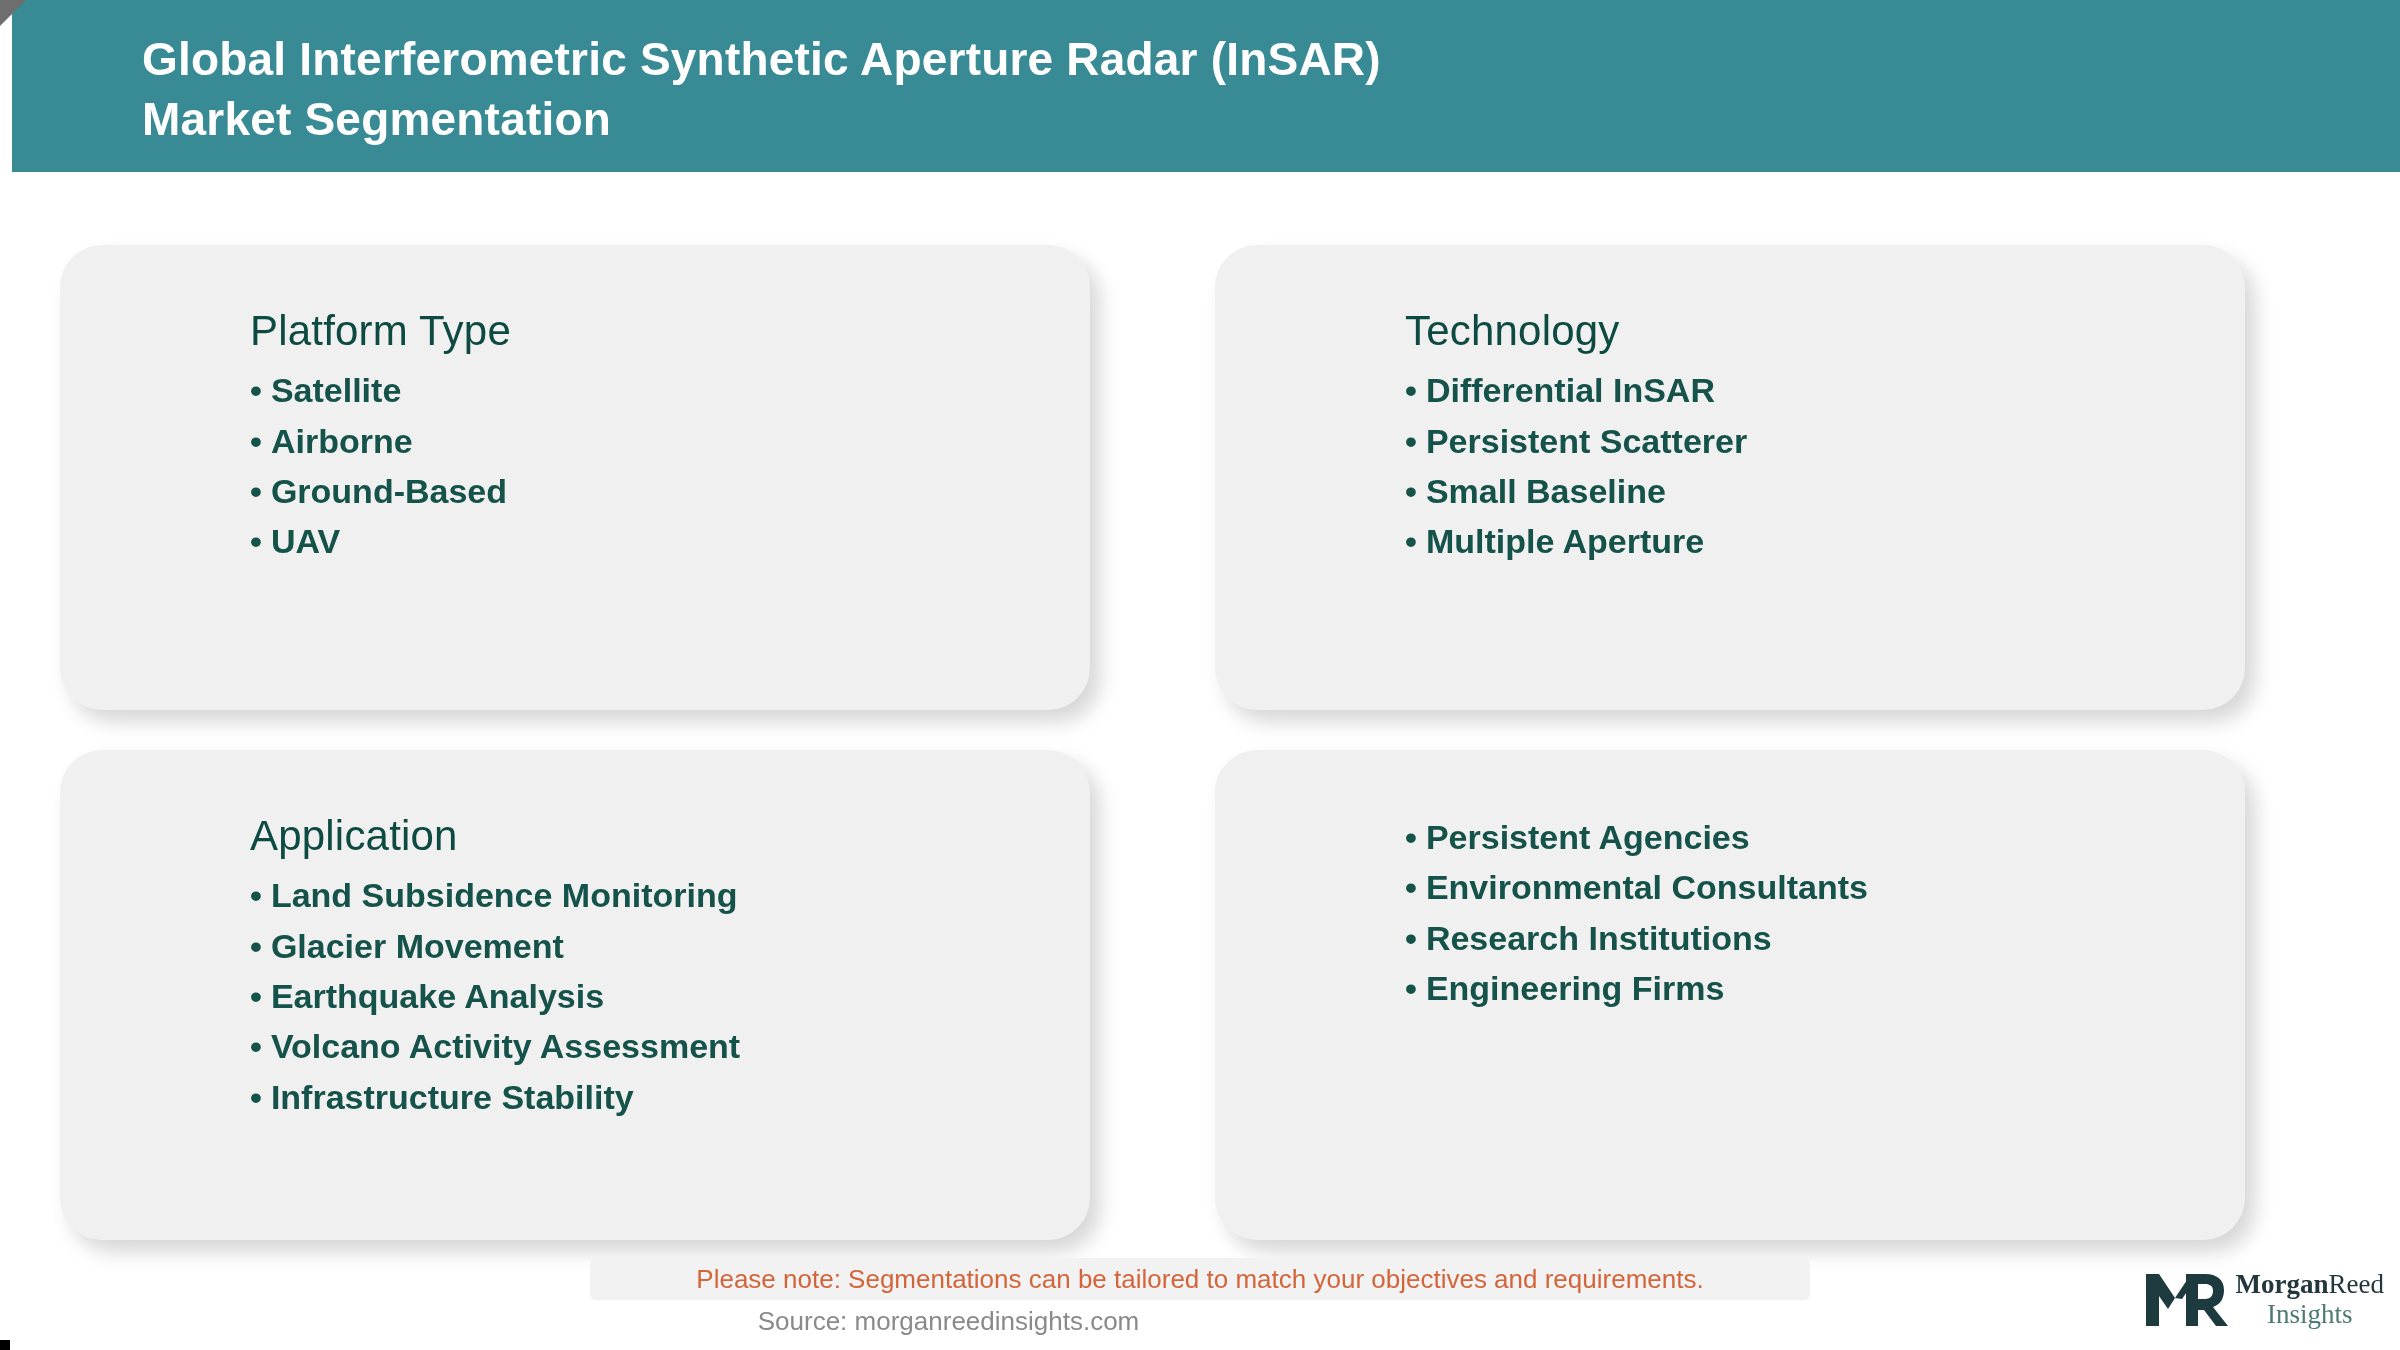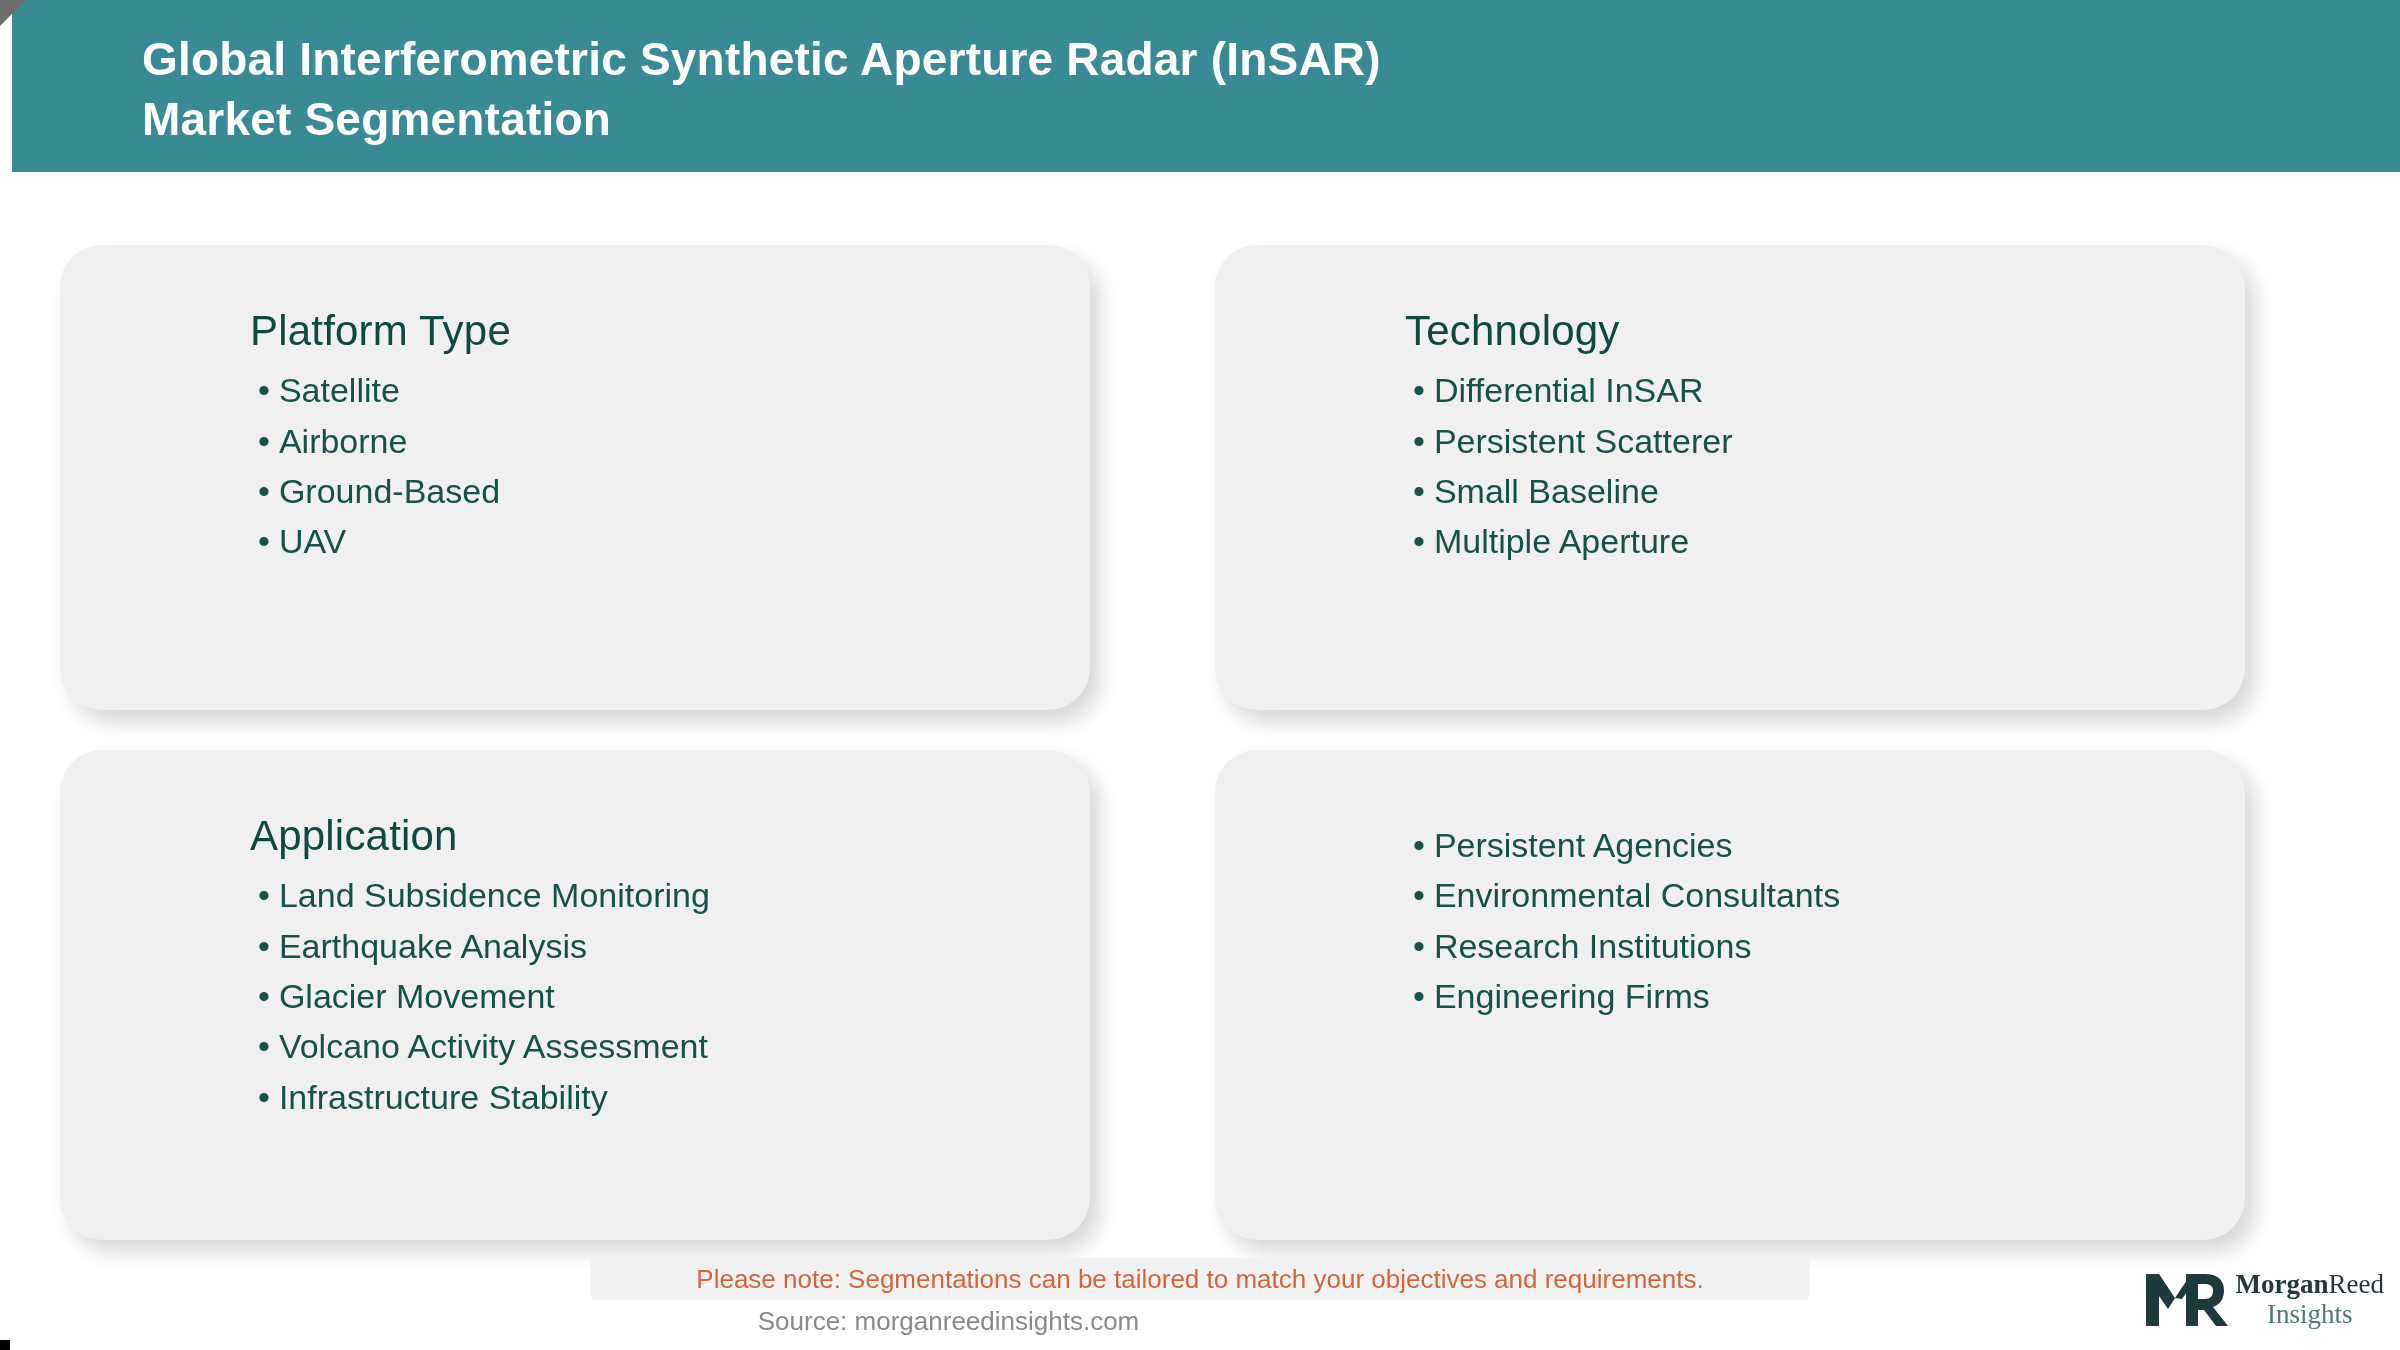--- a/index.html
+++ b/index.html
@@ -79,22 +79,23 @@
   .card-title {
     margin: 0 0 10px 0;
     font-size: 42px;
     font-weight: normal;
     color: #0d4a42;
     letter-spacing: 0.2px;
     line-height: 1.15;
   }
   .card-list {
     list-style: none;
-    margin: 8px;
+    margin: 0;
     padding: 0;
+    font-weight: bold;
   }
   .card-list li {
     font-size: 34px;
     color: #14524a;
     line-height: 1.48;
     white-space: nowrap;
   }
   .card-list li .bullet {
     display: inline-block;
     margin-right: 9px;
@@ -188,22 +189,22 @@
       <li><span class="bullet">•</span><span>Persistent Scatterer</span></li>
       <li><span class="bullet">•</span><span>Small Baseline</span></li>
       <li><span class="bullet">•</span><span>Multiple Aperture</span></li>
     </ul>
   </div>
 
   <div class="card">
     <h2 class="card-title">Application</h2>
     <ul class="card-list">
       <li><span class="bullet">•</span><span>Land Subsidence Monitoring</span></li>
+      <li><span class="bullet">•</span><span>Glacier Movement</span></li>
       <li><span class="bullet">•</span><span>Earthquake Analysis</span></li>
-      <li><span class="bullet">•</span><span>Glacier Movement</span></li>
       <li><span class="bullet">•</span><span>Volcano Activity Assessment</span></li>
       <li><span class="bullet">•</span><span>Infrastructure Stability</span></li>
     </ul>
   </div>
 
   <div class="card">
     <ul class="card-list">
       <li><span class="bullet">•</span><span>Persistent Agencies</span></li>
       <li><span class="bullet">•</span><span>Environmental Consultants</span></li>
       <li><span class="bullet">•</span><span>Research Institutions</span></li>

